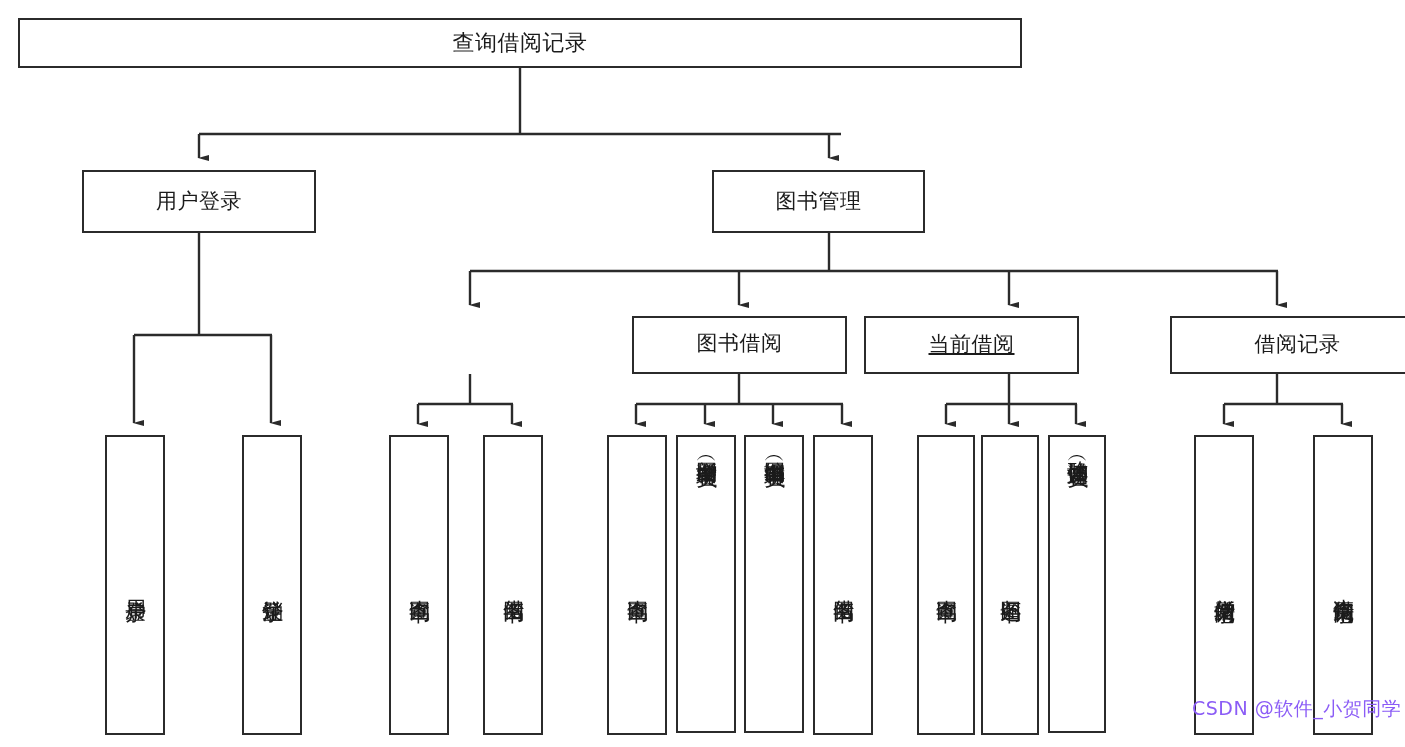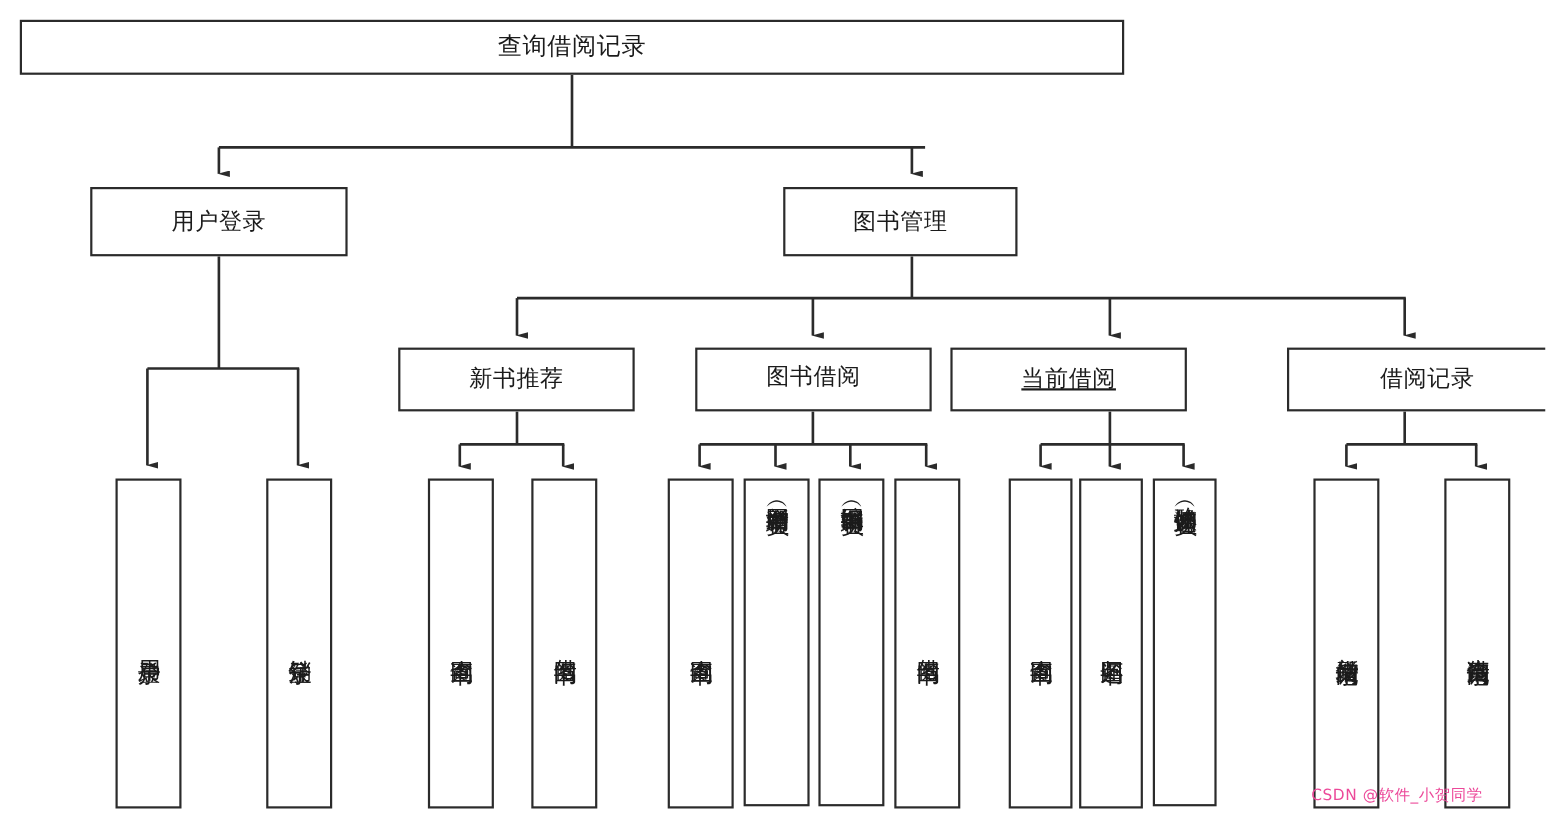--- a/index.html
+++ b/index.html
@@ -53,23 +53,23 @@
     font-size: 21px;
     line-height: 1.22;
     letter-spacing: 1px;
   }
   .node-v.top-align {
     align-items: flex-start;
   }
   .watermark {
     position: absolute;
     left: 1192px;
-    top: 714px;
-    font-size: 14px;
-    color: #ec4899;
+    top: 696px;
+    font-size: 19px;
+    color: #8b5cf6;
     white-space: nowrap;
     letter-spacing: 0.5px;
   }
 </style>
 </head>
 <body>
 
 <div id="canvas">
 
   <svg class="wires" viewBox="0 0 1405 747" xmlns="http://www.w3.org/2000/svg">
@@ -126,23 +126,20 @@
     <span class="label">查询借阅记录</span>
   </div>
 
   <div class="node node-h" style="left:82px; top:170px; width:234px; height:63px;">
     <span class="label">用户登录</span>
   </div>
   <div class="node node-h" style="left:712px; top:170px; width:213px; height:63px;">
     <span class="label">图书管理</span>
   </div>
 
-  <div class="node node-h" style="left:362px; top:316px; width:215px; height:58px;">
-    <span class="label">新书推荐</span>
-  </div>
   <div class="node node-h" style="left:632px; top:316px; width:215px; height:58px;font-family:Liberation Mono, monospace;">
     <span class="label">图书借阅</span>
   </div>
   <div class="node node-h" style="left:864px; top:316px; width:215px; height:58px;text-decoration:underline;">
     <span class="label">当前借阅</span>
   </div>
   <div class="node node-h" style="left:1170px; top:316px; width:255px; height:58px;">
     <span class="label">借阅记录</span>
   </div>
 

